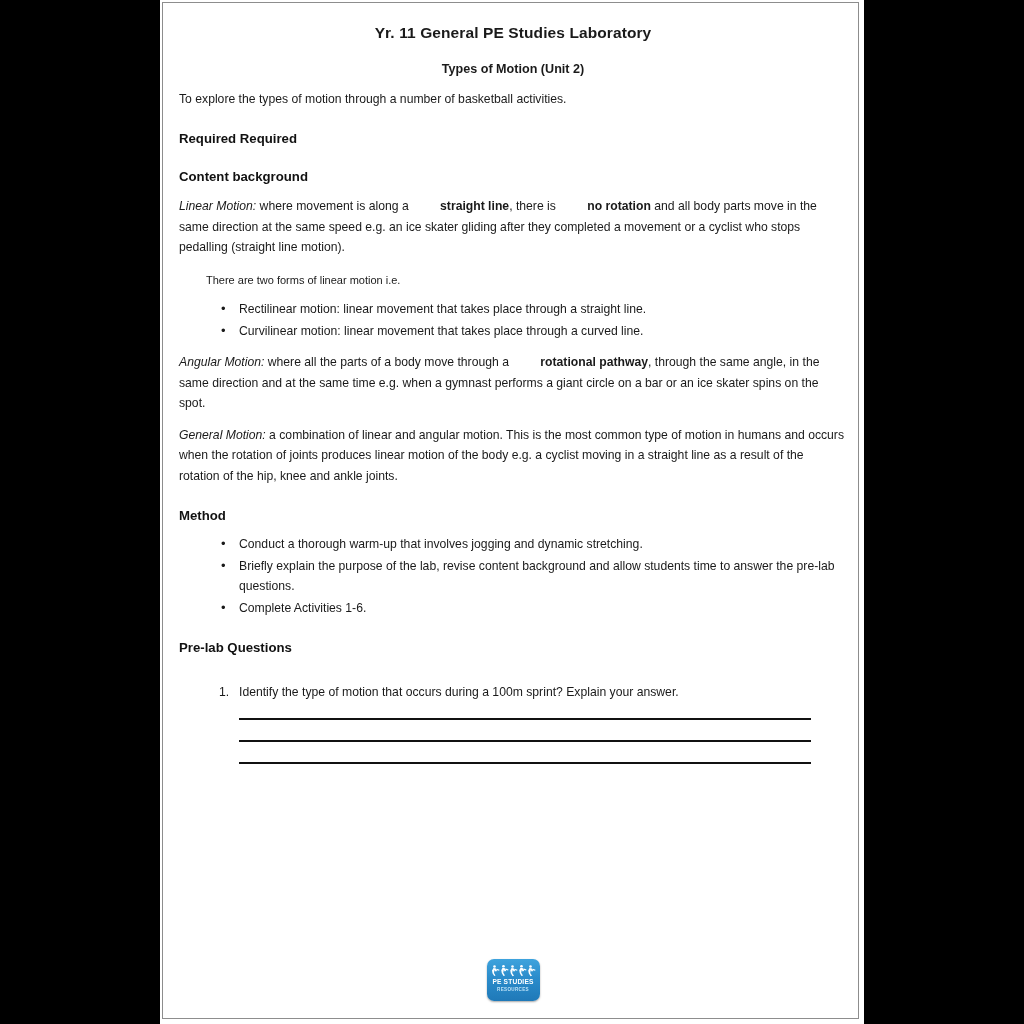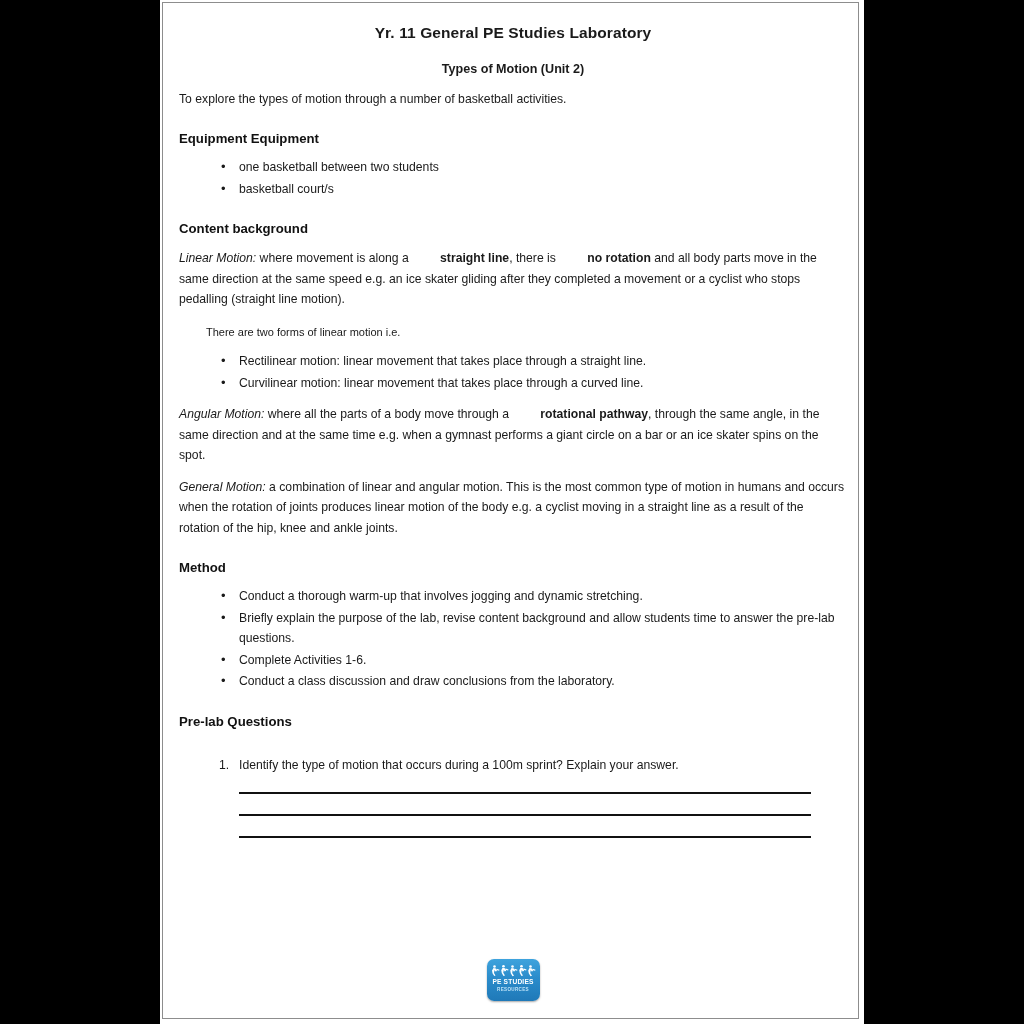--- a/index.html
+++ b/index.html
@@ -205,25 +205,21 @@
   <div class="paper-backdrop"></div>
 
   <div class="page">
     <div class="page-inner">
 
       <div class="doc-title">Yr. 11 General PE Studies Laboratory</div>
       <div class="doc-subtitle">Types of Motion (Unit 2)</div>
 
       <p class="body-text">To explore the types of motion through a number of basketball activities.</p>
 
-      <h2 class="section-heading">Equipment Equipment</h2>
-      <ul class="bullets">
-        <li><span>one basketball between two students</span></li>
-        <li><span>basketball court/s</span></li>
-      </ul>
+      <h2 class="section-heading">Required Required</h2>
 
       <h2 class="section-heading">Content background</h2>
 
       <p class="body-text"><span class="italic">Linear Motion:</span><span> where movement is along a </span><span class="bold">straight line</span><span>, there is </span><span class="bold">no rotation</span><span> and all body parts move in the same direction at the same speed e.g. an ice skater gliding after they completed a movement or a cyclist who stops pedalling (straight line motion).</span></p>
 
       <p class="indent-line">There are two forms of linear motion i.e.</p>
 
       <ul class="bullets">
         <li><span>Rectilinear motion: linear movement that takes place through a straight line.</span></li>
         <li><span>Curvilinear motion: linear movement that takes place through a curved line.</span></li>
@@ -231,21 +227,20 @@
 
       <p class="body-text"><span class="italic">Angular Motion:</span><span> where all the parts of a body move through a </span><span class="bold">rotational pathway</span><span>, through the same angle, in the same direction and at the same time e.g. when a gymnast performs a giant circle on a bar or an ice skater spins on the spot.</span></p>
 
       <p class="body-text"><span class="italic">General Motion:</span><span> a combination of linear and angular motion. This is the most common type of motion in humans and occurs when the rotation of joints produces linear motion of the body e.g. a cyclist moving in a straight line as a result of the rotation of the hip, knee and ankle joints.</span></p>
 
       <h2 class="section-heading">Method</h2>
       <ul class="bullets">
         <li><span>Conduct a thorough warm-up that involves jogging and dynamic stretching.</span></li>
         <li><span>Briefly explain the purpose of the lab, revise content background and allow students time to answer the pre-lab questions.</span></li>
         <li><span>Complete Activities 1-6.</span></li>
-        <li><span>Conduct a class discussion and draw conclusions from the laboratory.</span></li>
       </ul>
 
       <h2 class="section-heading">Pre-lab Questions</h2>
       <ol class="numbered">
         <li><span>Identify the type of motion that occurs during a 100m sprint? Explain your answer.</span></li>
       </ol>
 
       <div class="answer-lines">
         <div class="answer-line"></div>
         <div class="answer-line"></div>

